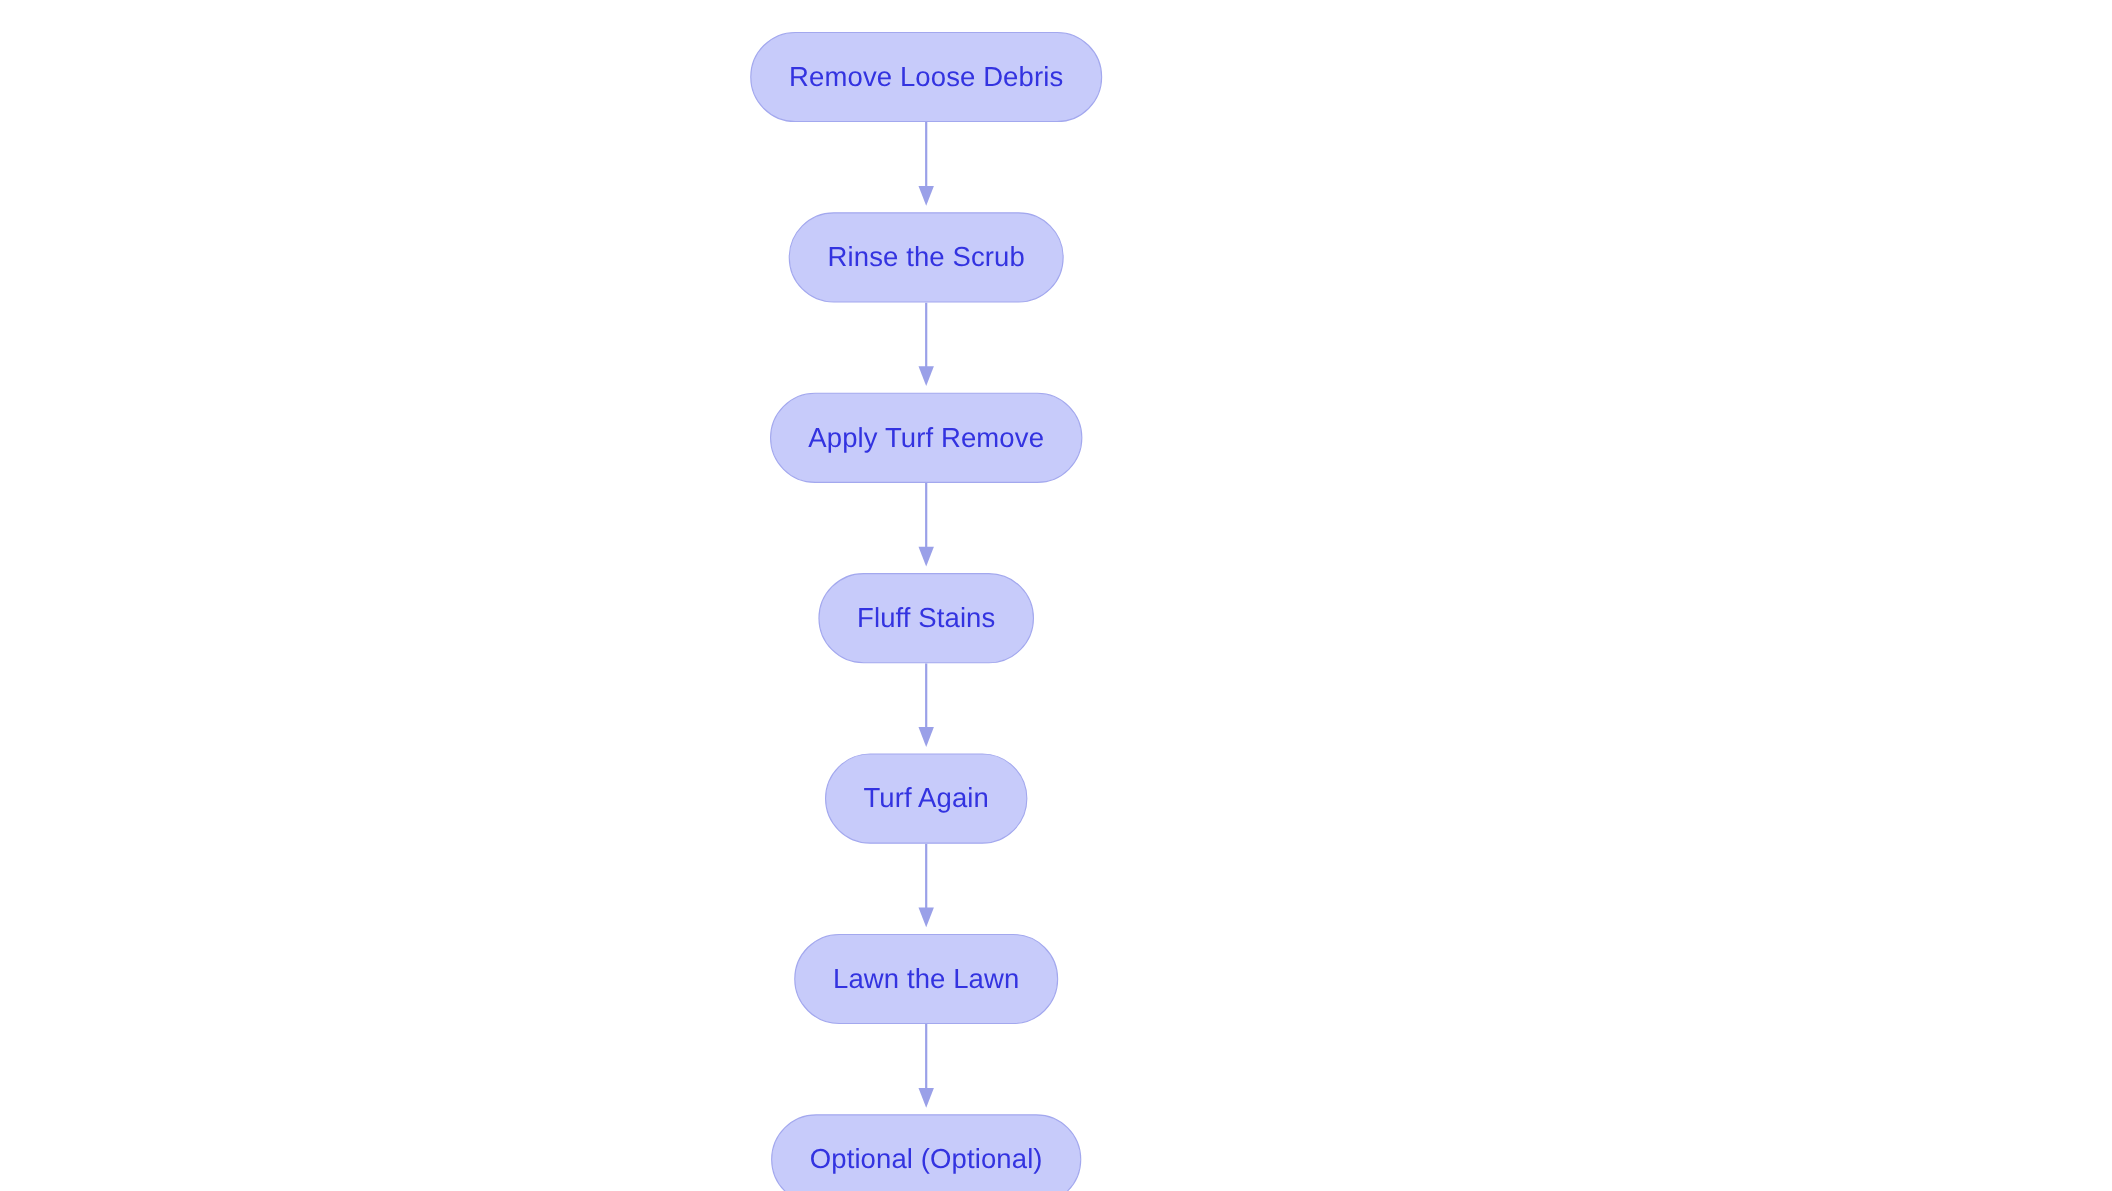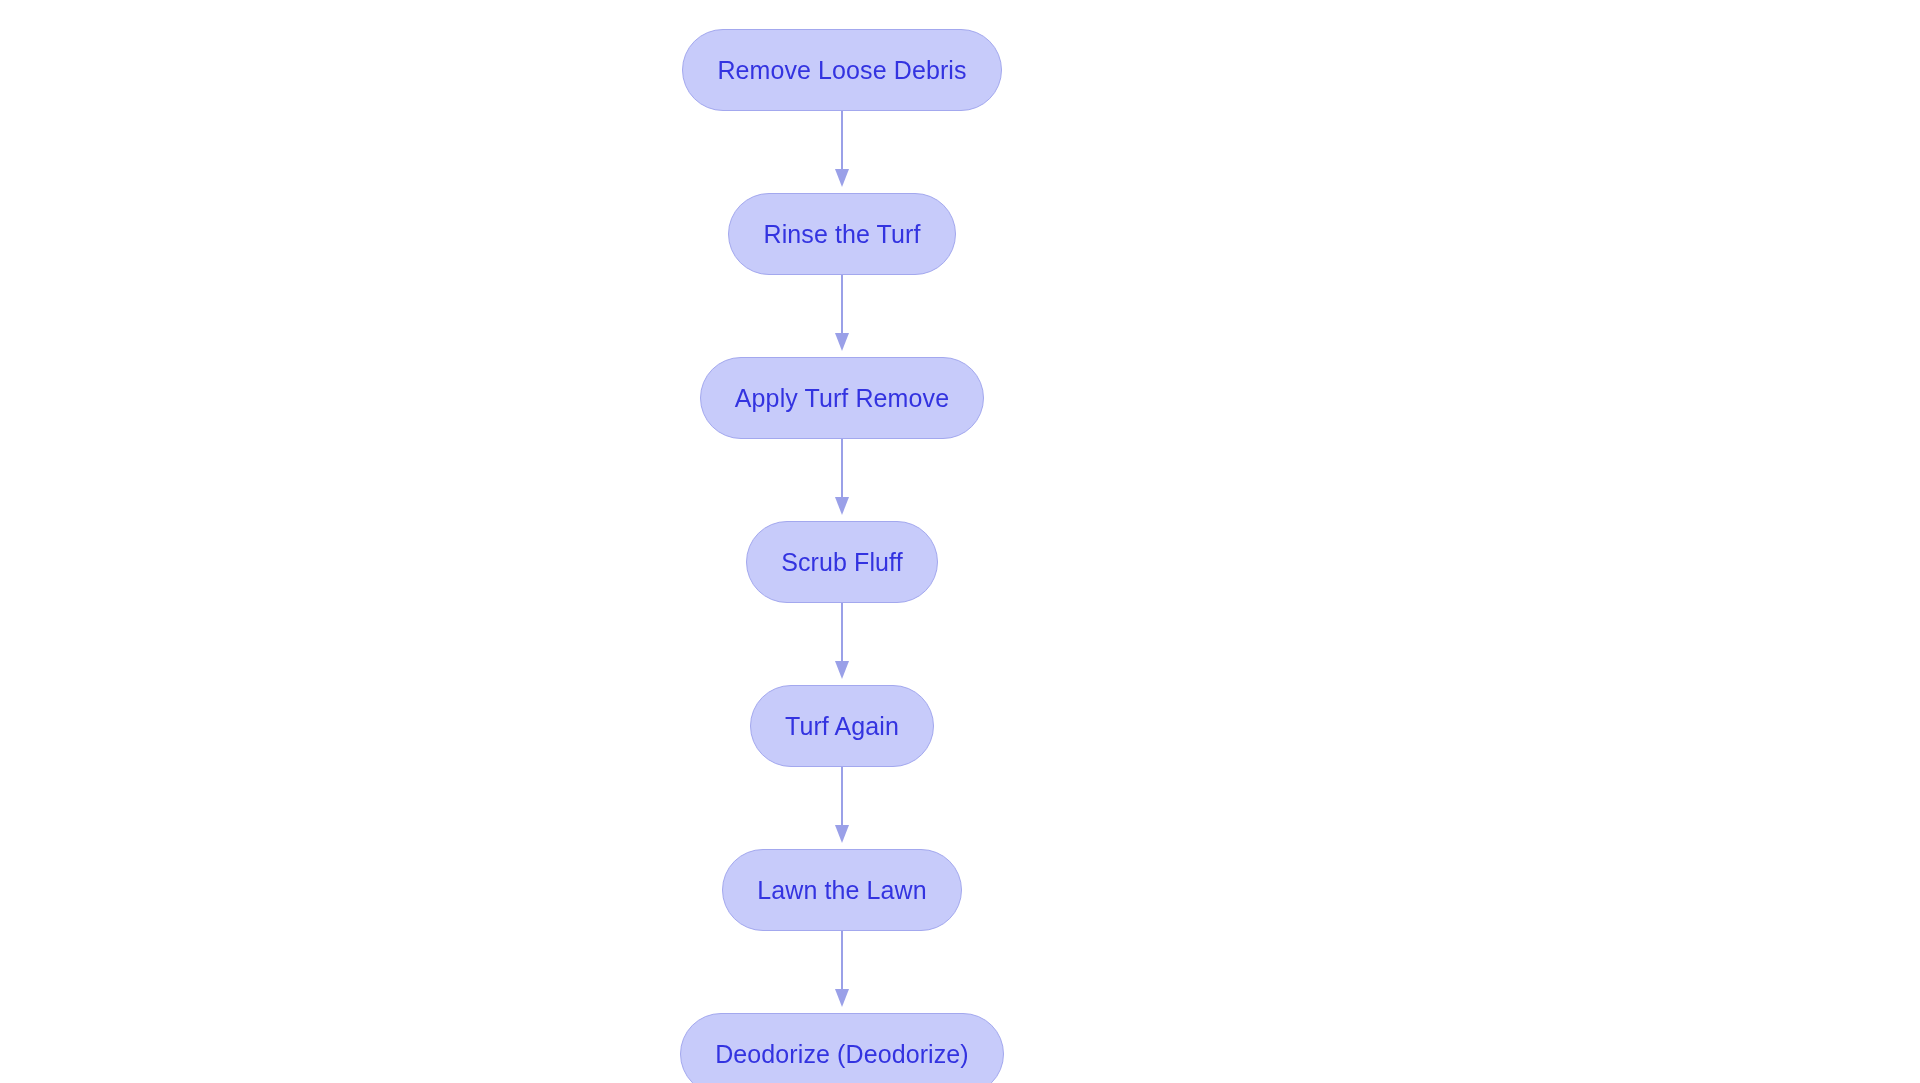--- a/index.html
+++ b/index.html
@@ -82,39 +82,39 @@
     <div class="node">
       <span class="node-label">Remove Loose Debris</span>
     </div>
 
     <svg class="connector" viewBox="0 0 24 82">
       <line x1="12" y1="0" x2="12" y2="64"></line>
       <polygon points="12,76 5,58 19,58"></polygon>
     </svg>
 
     <div class="node">
-      <span class="node-label">Rinse the Turf</span>
+      <span class="node-label">Rinse the Scrub</span>
     </div>
 
     <svg class="connector" viewBox="0 0 24 82">
       <line x1="12" y1="0" x2="12" y2="64"></line>
       <polygon points="12,76 5,58 19,58"></polygon>
     </svg>
 
     <div class="node">
       <span class="node-label">Apply Turf Remove</span>
     </div>
 
     <svg class="connector" viewBox="0 0 24 82">
       <line x1="12" y1="0" x2="12" y2="64"></line>
       <polygon points="12,76 5,58 19,58"></polygon>
     </svg>
 
     <div class="node">
-      <span class="node-label">Scrub Fluff</span>
+      <span class="node-label">Fluff Stains</span>
     </div>
 
     <svg class="connector" viewBox="0 0 24 82">
       <line x1="12" y1="0" x2="12" y2="64"></line>
       <polygon points="12,76 5,58 19,58"></polygon>
     </svg>
 
     <div class="node">
       <span class="node-label">Turf Again</span>
     </div>
@@ -127,17 +127,17 @@
     <div class="node">
       <span class="node-label">Lawn the Lawn</span>
     </div>
 
     <svg class="connector" viewBox="0 0 24 82">
       <line x1="12" y1="0" x2="12" y2="64"></line>
       <polygon points="12,76 5,58 19,58"></polygon>
     </svg>
 
     <div class="node">
-      <span class="node-label">Deodorize (Deodorize)</span>
+      <span class="node-label">Optional (Optional)</span>
     </div>
 
   </div>
 </div>
 
 </body></html>

